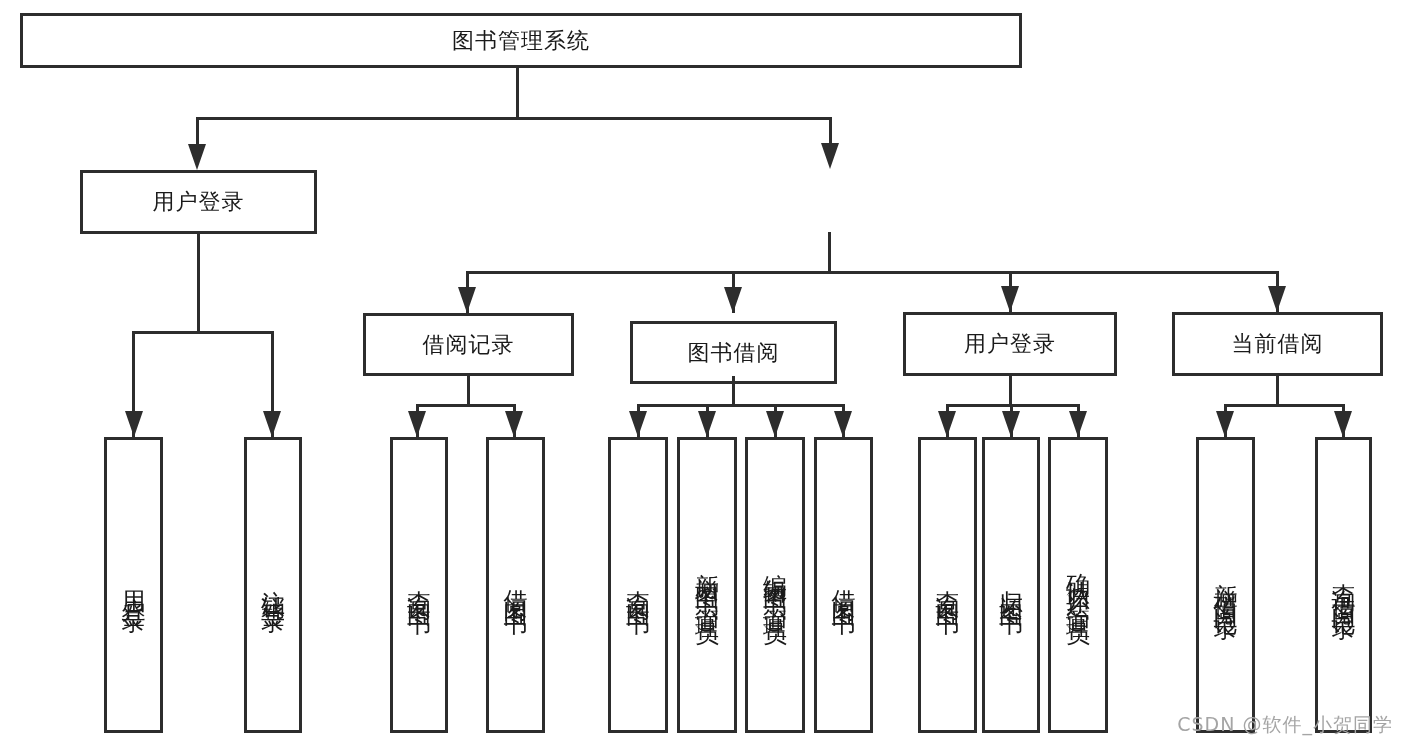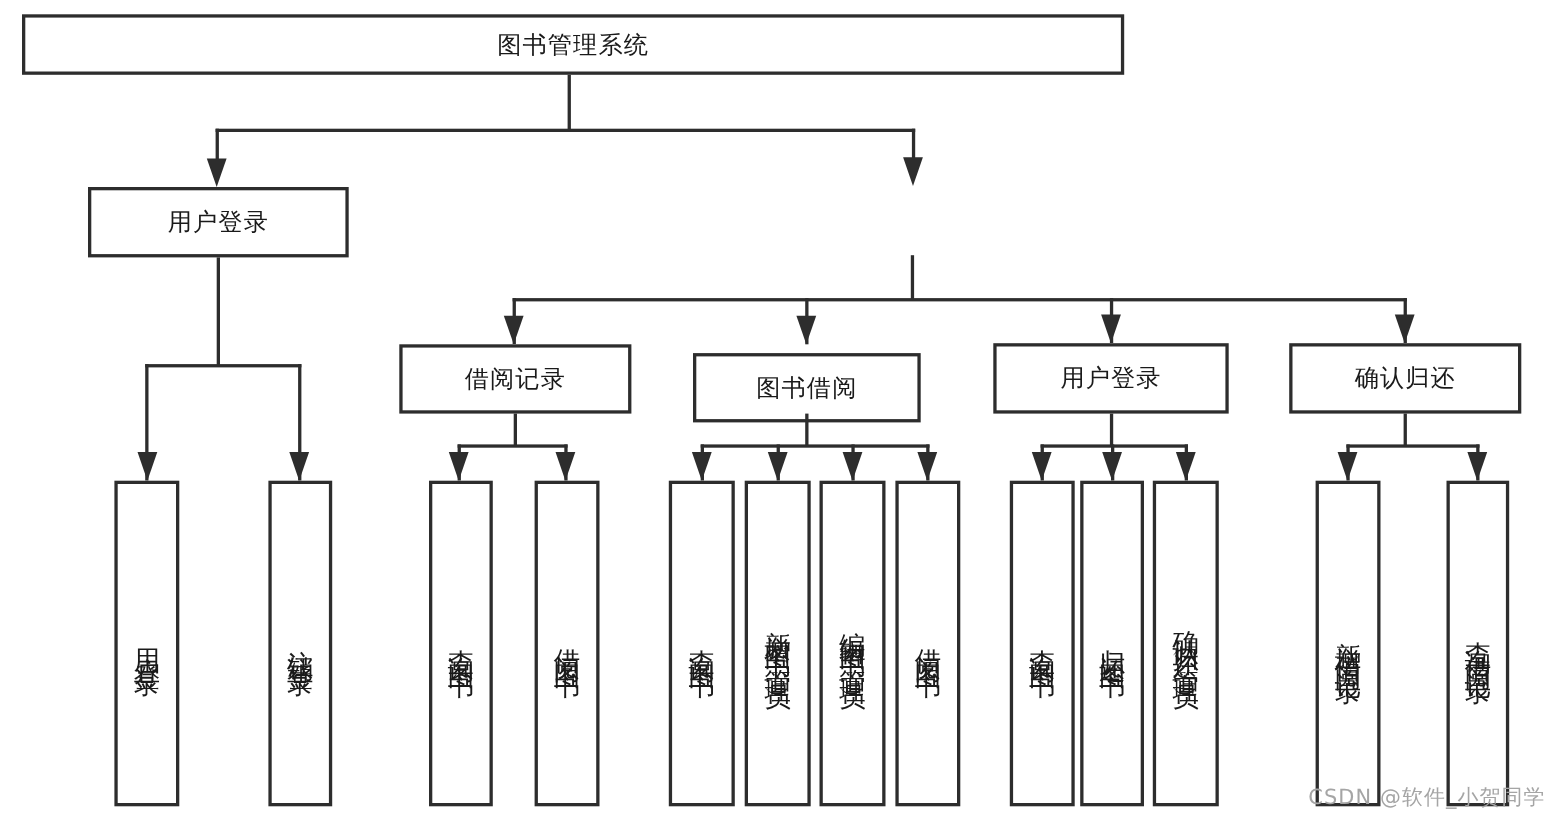--- a/index.html
+++ b/index.html
@@ -49,21 +49,21 @@
   .arrow {
     position: absolute;
     width: 0;
     height: 0;
     border-left: 9px solid transparent;
     border-right: 9px solid transparent;
     border-top: 26px solid #2d2d2d;
   }
   .watermark {
     position: absolute;
-    right: 0;
+    right: 12px;
     bottom: 9px;
     font-size: 19px;
     color: #a5a5a5;
     letter-spacing: 1px;
     z-index: 5;
     white-space: nowrap;
   }
 </style>
 </head>
 <body>
@@ -106,21 +106,21 @@
   <div class="box" style="left:363px;top:313px;width:211px;height:63px">
     <span class="hlabel">借阅记录</span>
   </div>
   <div class="box" style="left:630px;top:321px;width:207px;height:63px">
     <span class="hlabel">图书借阅</span>
   </div>
   <div class="box" style="left:903px;top:312px;width:214px;height:64px">
     <span class="hlabel">用户登录</span>
   </div>
   <div class="box" style="left:1172px;top:312px;width:211px;height:64px">
-    <span class="hlabel">确认归还</span>
+    <span class="hlabel">当前借阅</span>
   </div>
 
   <div class="ln" style="left:467px;top:376px;width:3px;height:30px"></div>
   <div class="ln" style="left:416px;top:404px;width:100px;height:3px"></div>
   <div class="ln" style="left:416px;top:404px;width:3px;height:33px"></div>
   <div class="arrow" style="left:408px;top:411px"></div>
   <div class="ln" style="left:513px;top:404px;width:3px;height:33px"></div>
   <div class="arrow" style="left:505px;top:411px"></div>
 
   <div class="ln" style="left:732px;top:376px;width:3px;height:30px"></div>

